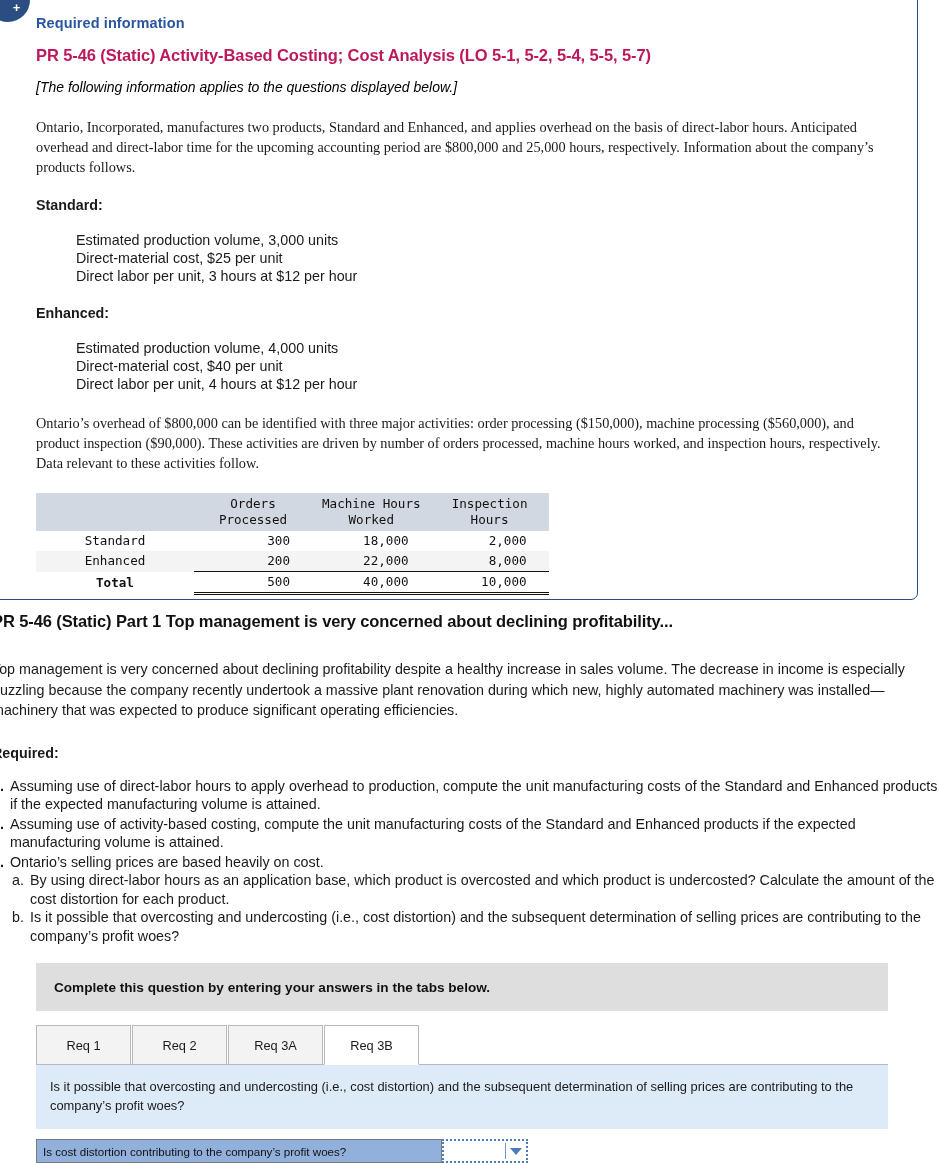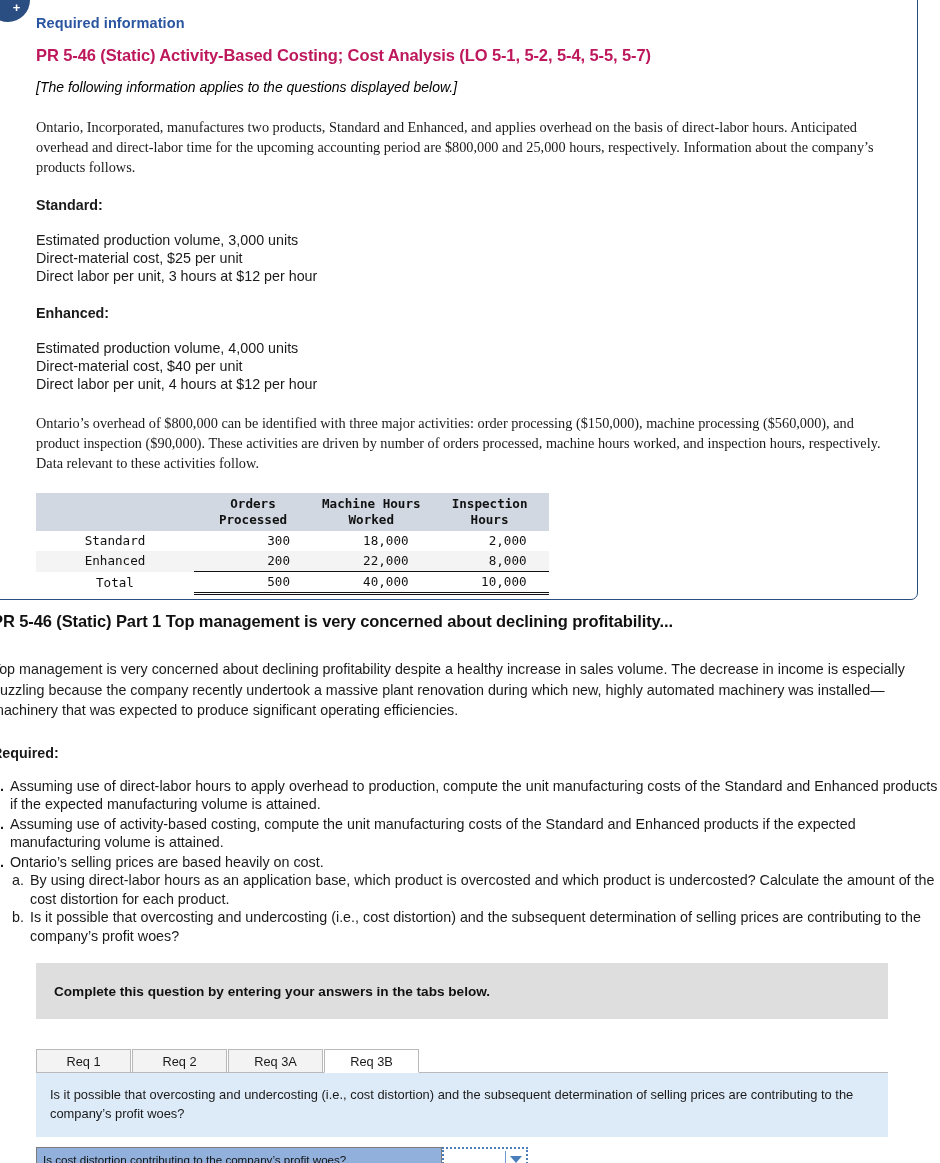--- a/index.html
+++ b/index.html
@@ -86,41 +86,40 @@
   .sub-head {
     font-size: 14.3px;
     font-weight: 700;
     margin: 0 0 18px 0;
   }
   .plain-lines {
     font-size: 14.3px;
     line-height: 18px;
     margin: 0 0 20px 0;
   }
-  .plain-lines div { white-space: nowrap; }
+  .plain-lines div { white-space: nowrap; margin-left: 40px; }
 
   
   .data-table {
     margin-top: 4px;
     border-collapse: collapse;
     font-family: "DejaVu Sans Mono", "Liberation Mono", monospace;
     font-size: 12.6px;
     color: #111;
   }
   .data-table th, .data-table td {
     padding: 0;
     line-height: 16px;
     font-weight: 400;
   }
   .data-table thead th {
     background: #d2d8e2;
     vertical-align: bottom;
     text-align: center;
     padding: 3px 10px 3px 10px;
-    font-weight: bold;
   }
   .data-table thead th.lbl-col {
     width: 138px;
     text-align: left;
   }
   .data-table thead th .hdr-l1 { display: block; }
   .data-table thead th .hdr-l2 { display: block; }
   .data-table td.row-label {
     text-align: center;
     padding: 2px 10px;
@@ -130,21 +129,21 @@
     text-align: right;
     padding: 2px 22px 2px 10px;
     min-width: 86px;
   }
   tr.alt td { background: #f4f4f5; }
   tr.rule-bottom td.num { border-bottom: 1.3px solid #111; }
   tr.total td.num {
     border-bottom: 3px double #111;
     padding-bottom: 2px;
   }
-  tr.total td.row-label { font-weight: 400; }
+  tr.total td.row-label { font-weight: 700; }
 
   
   .part-section {
     position: absolute;
     left: -8px;
     top: 612px;
     width: 948px;
   }
   .part-title {
     font-size: 16.5px;
@@ -202,40 +201,40 @@
 
   
   .answer-zone {
     position: absolute;
     left: 36px;
     top: 963px;
     width: 852px;
   }
   .complete-banner {
     background: #dedede;
-    height: 56px;
+    height: 48px;
     display: flex;
     align-items: center;
     padding-left: 18px;
     box-sizing: border-box;
   }
   .complete-banner span {
     font-size: 13.6px;
     font-weight: 700;
     color: #111;
   }
   .tab-strip {
     display: flex;
     align-items: flex-end;
     margin-top: 12px;
     position: relative;
     height: 42px;
   }
   .tab {
-    height: 24px;
+    height: 40px;
     min-width: 95px;
     box-sizing: border-box;
     border: 1px solid #b9b9b9;
     background: #f3f3f3;
     display: flex;
     align-items: center;
     justify-content: center;
     font-size: 12.8px;
     color: #1a1a1a;
     margin-right: 1px;

